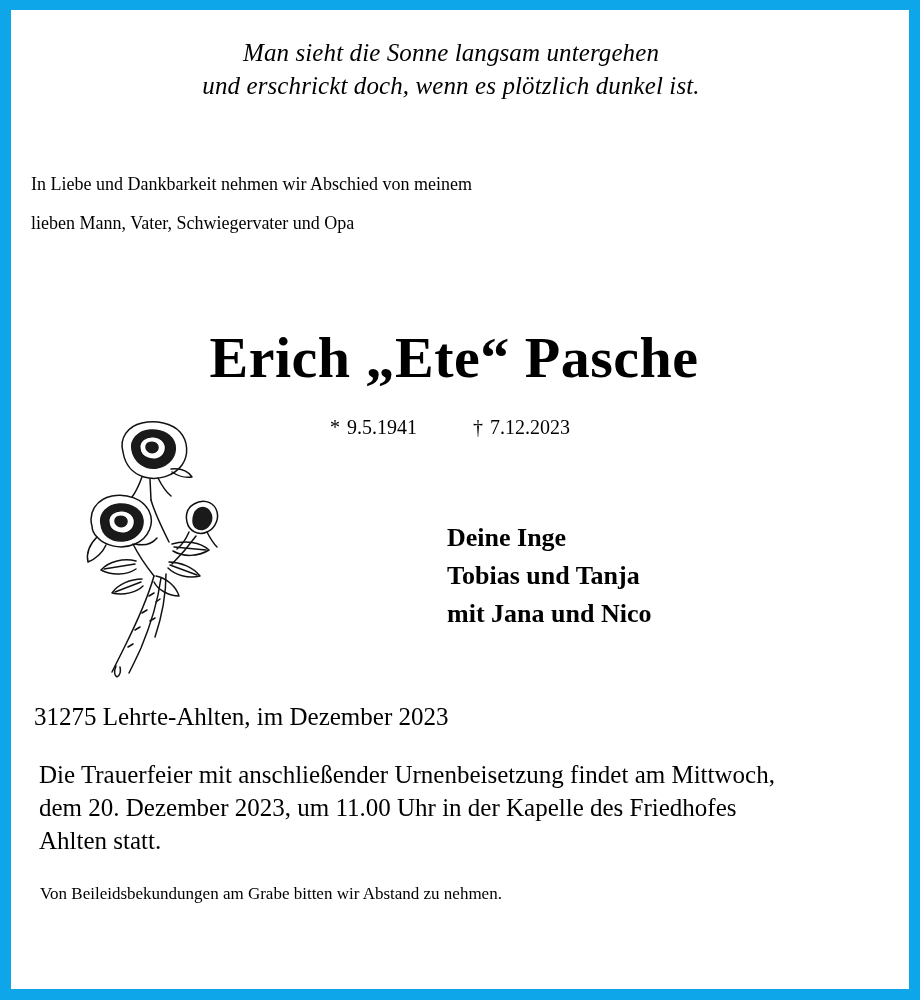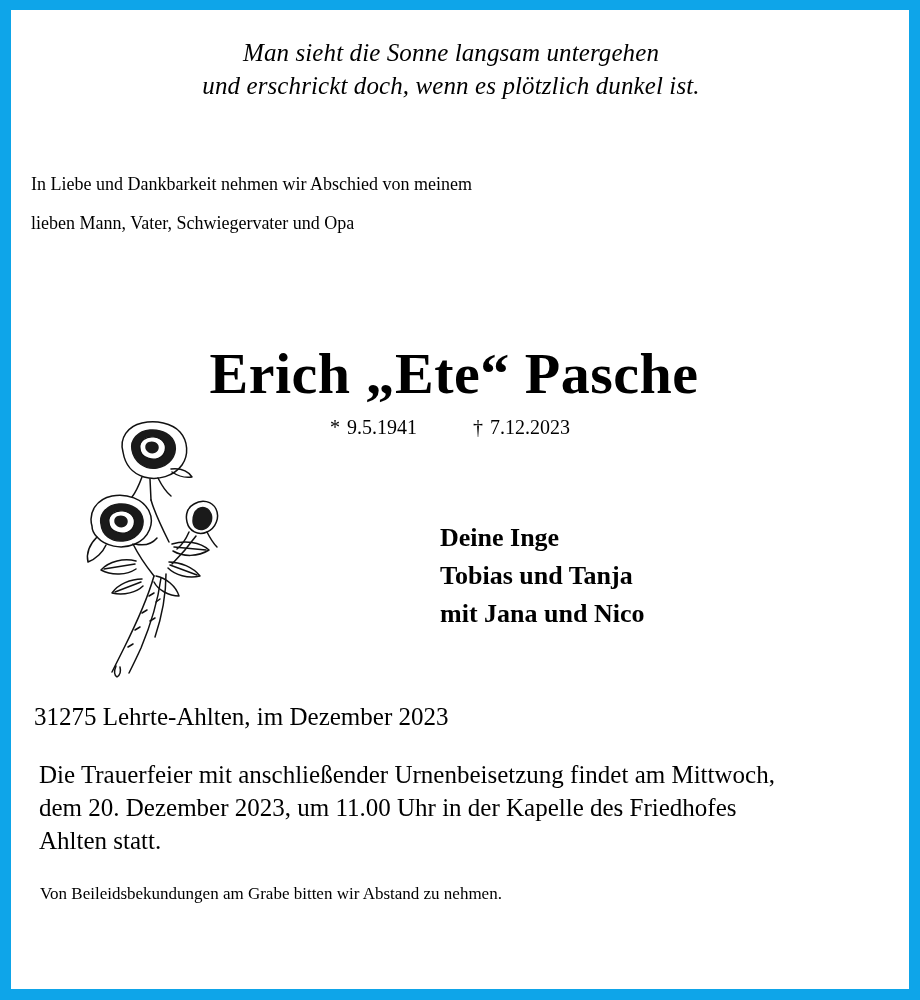--- a/index.html
+++ b/index.html
@@ -54,21 +54,21 @@
     font-size: 18px;
     line-height: 39px;
   }
   .intro .iline { display: block; }
 
   
   .name-heading {
     position: absolute;
     left: 0;
     right: 12px;
-    top: 332px;
+    top: 316px;
     text-align: center;
     font-weight: bold;
     font-size: 58px;
     line-height: 64px;
     letter-spacing: 0.5px;
     white-space: nowrap;
   }
 
   
   .dates {
@@ -96,21 +96,21 @@
   
   .survivors {
     position: absolute;
     left: 429px;
     top: 509px;
     font-weight: bold;
     font-size: 26px;
     line-height: 38px;
     text-align: left;
   }
-  .survivors .sline { display: block; white-space: nowrap; }
+  .survivors .sline { display: block; white-space: nowrap; margin-left: 7px; }
 
   
   .place-line {
     position: absolute;
     left: 23px;
     top: 691px;
     font-size: 25px;
     line-height: 32px;
   }
 

